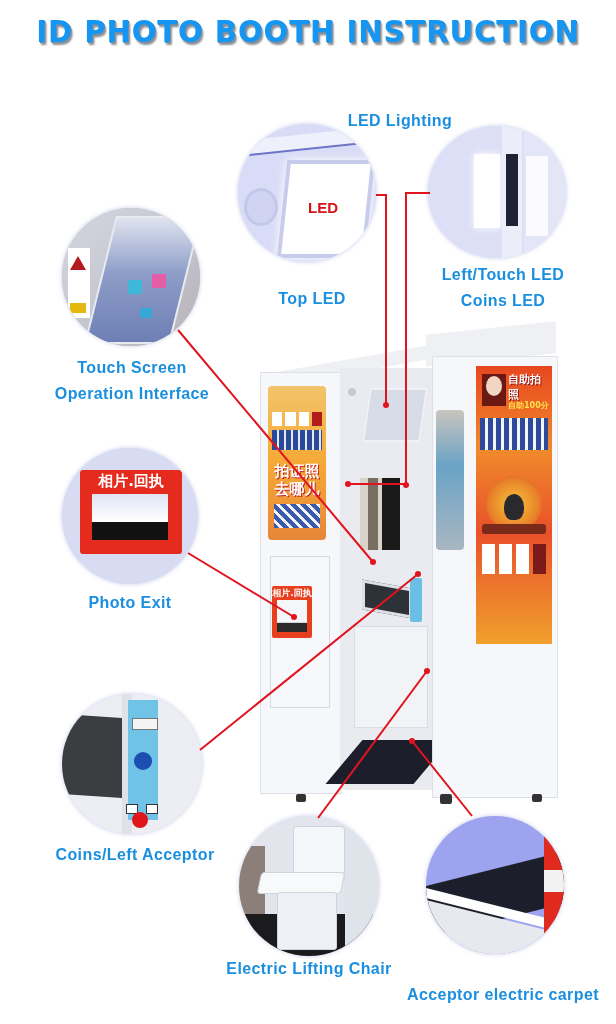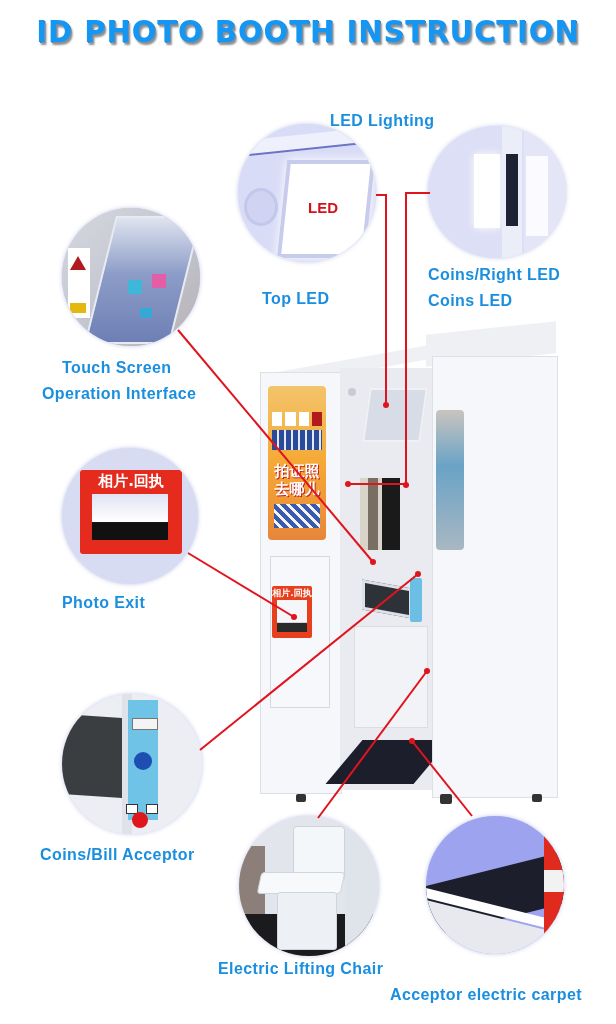--- a/index.html
+++ b/index.html
@@ -2,21 +2,21 @@
 <html><head>
 <meta charset="utf-8">
 <style>
   html, body { margin:0; padding:0; }
   body { width:616px; height:1024px; background:#ffffff; position:relative; overflow:hidden;
          font-family:"Liberation Sans", "DejaVu Sans", sans-serif; }
   .abs { position:absolute; }
   .title { left:0; top:14px; width:616px; text-align:center; font-family:"DejaVu Sans", sans-serif;
            font-weight:900; font-size:29px; letter-spacing:1px; color:#1496f2;
            text-shadow: 2px 3px 2px #8a8f96, 1px 1px 0 #0e74c0; transform:scaleY(1.05); }
-  .label { color:#1a8fdf; font-weight:bold; font-size:16px; letter-spacing:0.4px;
+  .label { color:#1a8fdf; font-weight:bold; font-size:16px; text-align:center; letter-spacing:0.4px;
            line-height:26px; white-space:nowrap; }
   .circle { border-radius:50%; overflow:hidden; background:#d8dcf5; box-shadow:0 0 4px rgba(110,120,200,.4); }
   .booth-top { background:#f0f2f6; }
   svg.lines { position:absolute; left:0; top:0; pointer-events:none; }
 </style>
 </head>
 <body>
 
 <div class="abs title">ID PHOTO BOOTH INSTRUCTION</div>
 
@@ -30,21 +30,21 @@
 </div>
 <div class="abs label" style="left:262px;top:286px;width:100px;">Top LED</div>
 
 <div class="abs circle" style="left:428px;top:126px;width:138px;height:132px;background:#dcdff6;">
   <div class="abs" style="left:46px;top:28px;width:26px;height:74px;background:#ffffff;box-shadow:0 0 8px #fff;"></div>
   <div class="abs" style="left:74px;top:0;width:20px;height:132px;background:#ebedf8;"></div>
   <div class="abs" style="left:78px;top:28px;width:12px;height:72px;background:#1e2233;"></div>
   <div class="abs" style="left:96px;top:0;width:42px;height:132px;background:#e4e6f7;"></div>
   <div class="abs" style="left:98px;top:30px;width:22px;height:80px;background:#fbfbff;"></div>
 </div>
-<div class="abs label" style="left:428px;top:262px;width:150px;">Coins/Right LED</div>
+<div class="abs label" style="left:428px;top:262px;width:150px;">Left/Touch LED</div>
 <div class="abs label" style="left:428px;top:288px;width:150px;">Coins LED</div>
 
 <div class="abs circle" style="left:62px;top:208px;width:138px;height:138px;background:#c9cbd6;">
   <div class="abs" style="left:0;top:0;width:138px;height:138px;background:linear-gradient(135deg,#d6d8e0 0%,#c0c3cc 60%,#b8b0b4 100%);"></div>
   <div class="abs" style="left:6px;top:40px;width:22px;height:70px;background:#ffffff;"></div>
   <div class="abs" style="left:8px;top:48px;width:0;height:0;border-left:8px solid transparent;border-right:8px solid transparent;border-bottom:14px solid #b11a1f;"></div>
   <div class="abs" style="left:8px;top:95px;width:16px;height:10px;background:#e4b80f;"></div>
   <div class="abs" style="left:38px;top:8px;width:82px;height:124px;background:linear-gradient(180deg,#dfe3ef 0%,#8d9dc8 45%,#6e7fb5 100%);transform:skewX(-14deg);border:2px solid #e8eaf2;"></div>
   <div class="abs" style="left:66px;top:72px;width:14px;height:14px;background:#3fb7d9;"></div>
   <div class="abs" style="left:90px;top:66px;width:14px;height:14px;background:#e35ea7;"></div>
@@ -63,21 +63,21 @@
 <div class="abs circle" style="left:62px;top:694px;width:140px;height:140px;background:#eceef3;">
   <div class="abs" style="left:0;top:22px;width:60px;height:80px;background:#3a3e40;transform:skewY(4deg);"></div>
   <div class="abs" style="left:60px;top:0;width:10px;height:140px;background:#dfe2e8;"></div>
   <div class="abs" style="left:66px;top:6px;width:30px;height:120px;background:#6ec3e6;"></div>
   <div class="abs" style="left:70px;top:24px;width:24px;height:10px;background:#f4f4f4;border:1px solid #777;"></div>
   <div class="abs" style="left:72px;top:58px;width:18px;height:18px;border-radius:50%;background:#1d4fb3;"></div>
   <div class="abs" style="left:64px;top:110px;width:10px;height:8px;background:#fff;border:1px solid #333;"></div>
   <div class="abs" style="left:84px;top:110px;width:10px;height:8px;background:#fff;border:1px solid #333;"></div>
   <div class="abs" style="left:70px;top:118px;width:16px;height:16px;border-radius:50%;background:#e0161d;"></div>
 </div>
-<div class="abs label" style="left:40px;top:842px;width:190px;">Coins/Bill Acceptor</div>
+<div class="abs label" style="left:40px;top:842px;width:190px;">Coins/Left Acceptor</div>
 
 <div class="abs circle" style="left:239px;top:816px;width:140px;height:140px;background:#e2e6ec;">
   <div class="abs" style="left:0;top:30px;width:26px;height:90px;background:#8c7e78;"></div>
   <div class="abs" style="left:0;top:98px;width:140px;height:42px;background:#1b1b1e;"></div>
   <div class="abs" style="left:54px;top:10px;width:50px;height:54px;background:#f4f7fa;border:1px solid #cdd3dc;border-radius:4px;"></div>
   <div class="abs" style="left:20px;top:56px;width:82px;height:20px;background:#f7f9fb;border:1px solid #cfd5de;border-radius:4px;transform:skewX(-12deg);"></div>
   <div class="abs" style="left:38px;top:76px;width:58px;height:56px;background:#edf1f5;border:1px solid #cfd5de;border-radius:3px;"></div>
   <div class="abs" style="left:106px;top:0;width:34px;height:140px;background:#dfe3ea;"></div>
 </div>
 <div class="abs label" style="left:218px;top:956px;width:182px;">Electric Lifting Chair</div>
@@ -128,20 +128,36 @@
     <div class="abs" style="left:22px;top:216px;width:44px;height:24px;background:#2d3138;border:3px solid #dde0e6;transform:skewY(10deg);"></div>
     <div class="abs" style="left:70px;top:210px;width:12px;height:44px;background:#6cbfe4;border-radius:2px;"></div>
     <div class="abs" style="left:14px;top:258px;width:72px;height:100px;background:#f1f3f7;border:1px solid #dadde4;"></div>
 
     <div class="abs" style="left:4px;top:372px;width:88px;height:44px;background:#1c1f2b;transform:skewX(-40deg);"></div>
   </div>
 
   <div class="abs" style="left:176px;top:36px;width:124px;height:440px;background:#f6f7fa;border:1px solid #dde0e6;"></div>
   <div class="abs" style="left:180px;top:90px;width:28px;height:140px;border-radius:4px;background:linear-gradient(180deg,#c9c4be 0%,#6aa3c6 40%,#a9b7c2 100%);"></div>
 
+  <div class="abs" style="left:220px;top:46px;width:76px;height:278px;background:linear-gradient(180deg,#e8471f 0%,#f08a2b 30%,#e9502a 60%,#f0a02c 100%);overflow:hidden;">
+    <div class="abs" style="left:6px;top:8px;width:24px;height:32px;background:#6a1a12;"></div>
+    <div class="abs" style="left:10px;top:10px;width:16px;height:20px;border-radius:50%;background:#f2d6c4;"></div>
+    <div class="abs" style="left:32px;top:6px;width:42px;color:#fff;font-weight:900;font-size:11px;text-shadow:1px 1px 0 #8b0f0f;font-family:'DejaVu Sans',sans-serif;">自助拍照</div>
+    <div class="abs" style="left:32px;top:34px;width:42px;color:#ffe14a;font-weight:bold;font-size:8px;font-family:'DejaVu Sans',sans-serif;">自助100分</div>
+    <div class="abs" style="left:4px;top:52px;width:68px;height:32px;background:repeating-linear-gradient(90deg,#2d4b9a 0 5px,#f2f4fa 5px 8px);"></div>
+    <div class="abs" style="left:10px;top:110px;width:56px;height:56px;border-radius:50%;background:radial-gradient(circle,#f5c53a 0%,#e9842a 60%,#d64020 100%);"></div>
+    <div class="abs" style="left:28px;top:128px;width:20px;height:26px;border-radius:50% 50% 40% 40%;background:#2a2a2e;"></div>
+    <div class="abs" style="left:6px;top:158px;width:64px;height:10px;background:#7a2a1a;border-radius:3px;"></div>
+    <div class="abs" style="left:6px;top:178px;width:64px;height:30px;display:flex;gap:4px;">
+      <div style="flex:1;background:#fff;"></div>
+        <div style="flex:1;background:#fff;"></div>
+        <div style="flex:1;background:#fff;"></div>
+        <div style="flex:1;background:#7a1a1a;"></div>
+    </div>
+  </div>
 
   <div class="abs" style="left:40px;top:474px;width:10px;height:8px;background:#333;border-radius:2px;"></div>
   <div class="abs" style="left:184px;top:474px;width:12px;height:10px;background:#333;border-radius:2px;"></div>
   <div class="abs" style="left:276px;top:474px;width:10px;height:8px;background:#333;border-radius:2px;"></div>
 </div>
 
 <svg class="lines" width="616" height="1024">
   <g stroke="#e0141e" stroke-width="2" fill="none">
     <polyline points="376,195 386,195 386,405"></polyline>
     <polyline points="430,193 406,193 406,485"></polyline>

